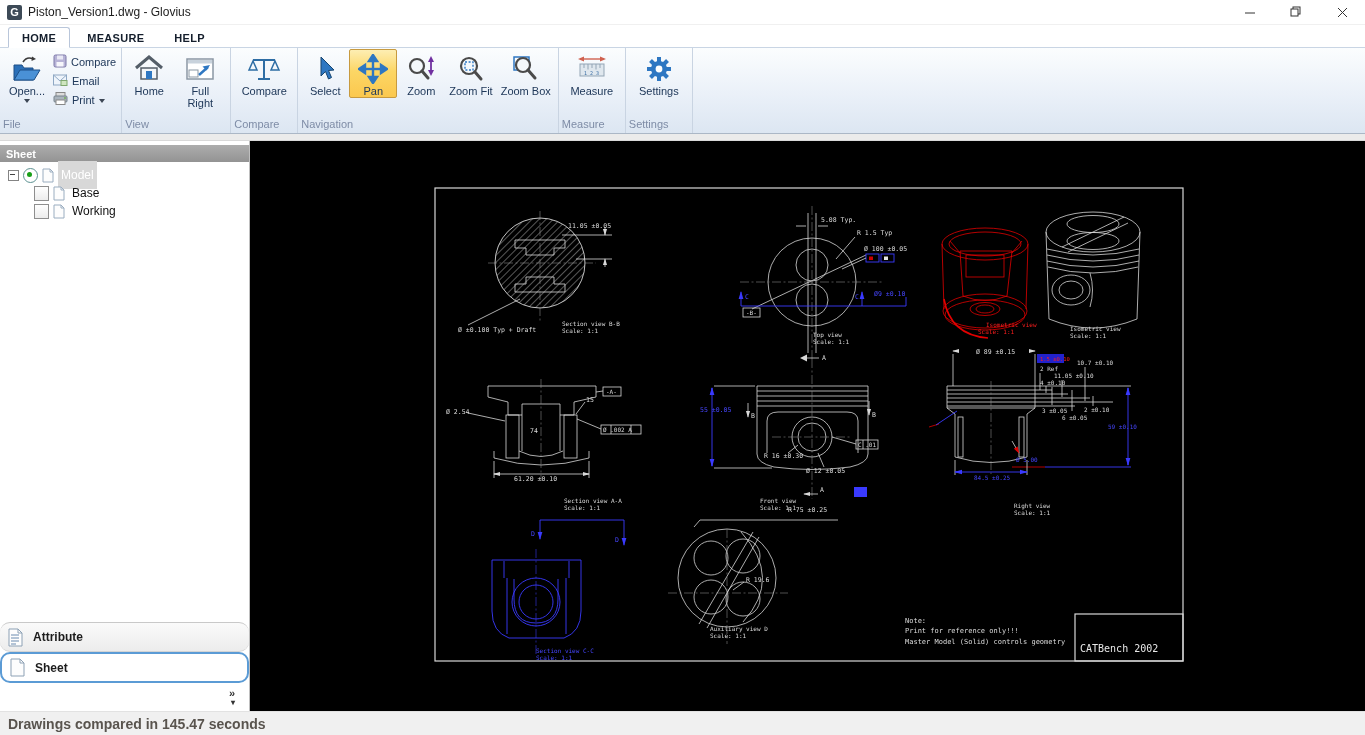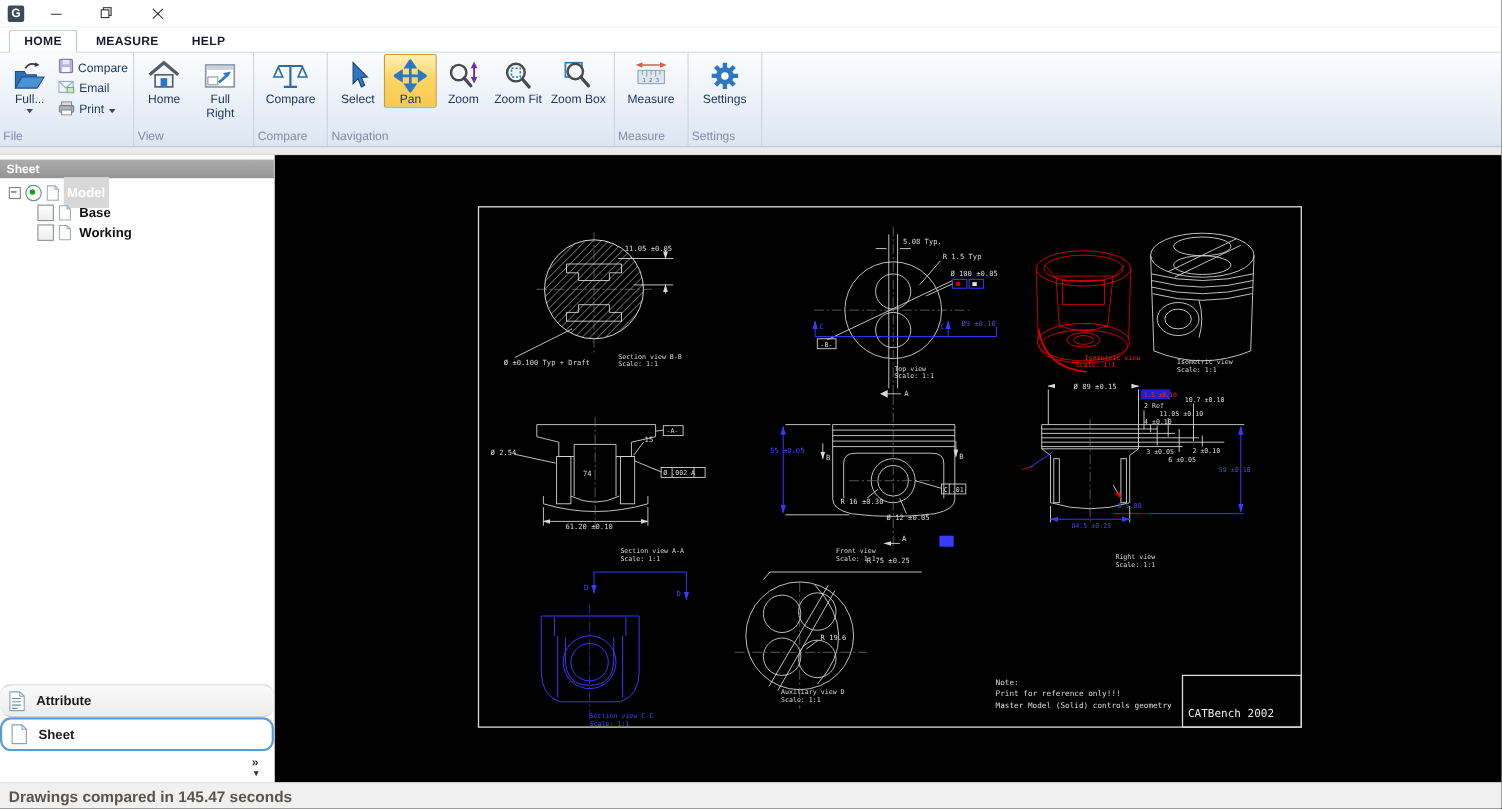--- a/index.html
+++ b/index.html
@@ -43,21 +43,21 @@
   .sheethdr{height:17px;margin-top:4px;background:linear-gradient(#adadad,#939393);color:#fff;
             font-size:11px;font-weight:700;display:flex;align-items:center;padding-left:6px;}
   .tree{padding-top:4px;font-size:12px;color:#111;}
   .trow{height:18px;display:flex;align-items:center;}
   .expander{width:9px;height:9px;border:1px solid #848484;background:#fff;margin:0 4px 0 8px;position:relative;}
   .expander::after{content:"";position:absolute;left:1px;top:3px;width:5px;height:1px;background:#444;}
   .radio{width:13px;height:13px;border:1px solid #5d9292;border-radius:50%;margin-right:4px;position:relative;background:#fff;}
   .radio::after{content:"";position:absolute;left:3px;top:3px;width:5px;height:5px;border-radius:50%;background:#18a018;}
   .cb{width:13px;height:13px;border:1px solid #8e8e8e;background:linear-gradient(#fff,#ececec);
       margin:0 4px 0 34px;display:flex;align-items:center;justify-content:center;}
-  .tlabel{padding:7px 3px;font-weight:bold;}
+  .tlabel{padding:7px 3px;}
   .tlabel.hl{background:#d8d8d8;color:#fff;}
   .treefill{flex:1;}
 
   .panelbtn{height:28px;display:flex;align-items:center;gap:9px;padding-left:8px;
             font-size:12px;font-weight:700;color:#1c1c1c;border-radius:10px;}
   .panelbtn.attr{background:linear-gradient(#fafafa,#ececec);border-top:1px solid #c9c9c9;border-bottom:1px solid #d4d4d4;}
   .panelbtn.sheet{background:#fff;border:2px solid #5b9bd5;height:27px;}
   .chevrow{height:28px;background:#fff;display:flex;flex-direction:column;align-items:flex-end;
            justify-content:center;padding-right:14px;font-size:11px;font-weight:700;color:#333;line-height:1;}
 
@@ -83,20 +83,21 @@
   #dwg .tr{fill:#ff1e1e;}
   #dwg .tk{font-size:10px;fill:#e8e8e8;}
 </style>
 </head>
 <body>
 
 <div class="app">
 
   <div class="titlebar">
     <div class="appicon">G</div>
+    <div class="apptitle">Piston_Version1.dwg - Glovius</div>
     <div class="winbtn">
       <svg width="11" height="11">
           <line x1="0" y1="6" x2="10" y2="6" stroke="#333" stroke-width="1"></line>
         </svg>
     </div>
     <div class="winbtn">
       <svg width="12" height="12">
           <rect x="3" y="1" width="7" height="7" fill="none" stroke="#333"></rect>
           <rect x="1" y="3" width="7" height="7" fill="#fff" stroke="#333"></rect>
         </svg>
@@ -121,21 +122,21 @@
       <div class="rbody">
         <div class="bigbtn">
           <span class="bicon">
             <svg width="30" height="27" viewBox="0 0 30 27">
               <path d="M11,6 Q15,0 21,3" fill="none" stroke="#3a3a3a" stroke-width="1.6"></path>
               <path d="M20,0.5 l4,2.5 -4.5,2 z" fill="#3a3a3a"></path>
               <path d="M2,9 L2,24 L21,24 L21,12 L12,12 L10,9 Z" fill="#2a6fb8" stroke="#1d4f86"></path>
               <path d="M2,24 L8,14 L28,14 L22,24 Z" fill="#4a91d6" stroke="#1d4f86"></path>
             </svg>
           </span>
-          <span>Full...</span>
+          <span>Open...</span>
           <span class="caret-down"></span>
         </div>
         <div class="smallcol">
           <div class="smallbtn">
             <span>
               <svg width="14" height="14">
                   <rect x="1" y="1" width="12" height="12" rx="1.5" fill="#b7b3d6" stroke="#7d78a8"></rect>
                   <rect x="4" y="1.5" width="6" height="4" fill="#e8e8f4"></rect>
                   <rect x="3.5" y="8" width="7" height="4.5" fill="#f6f6fb"></rect>
                 </svg>

